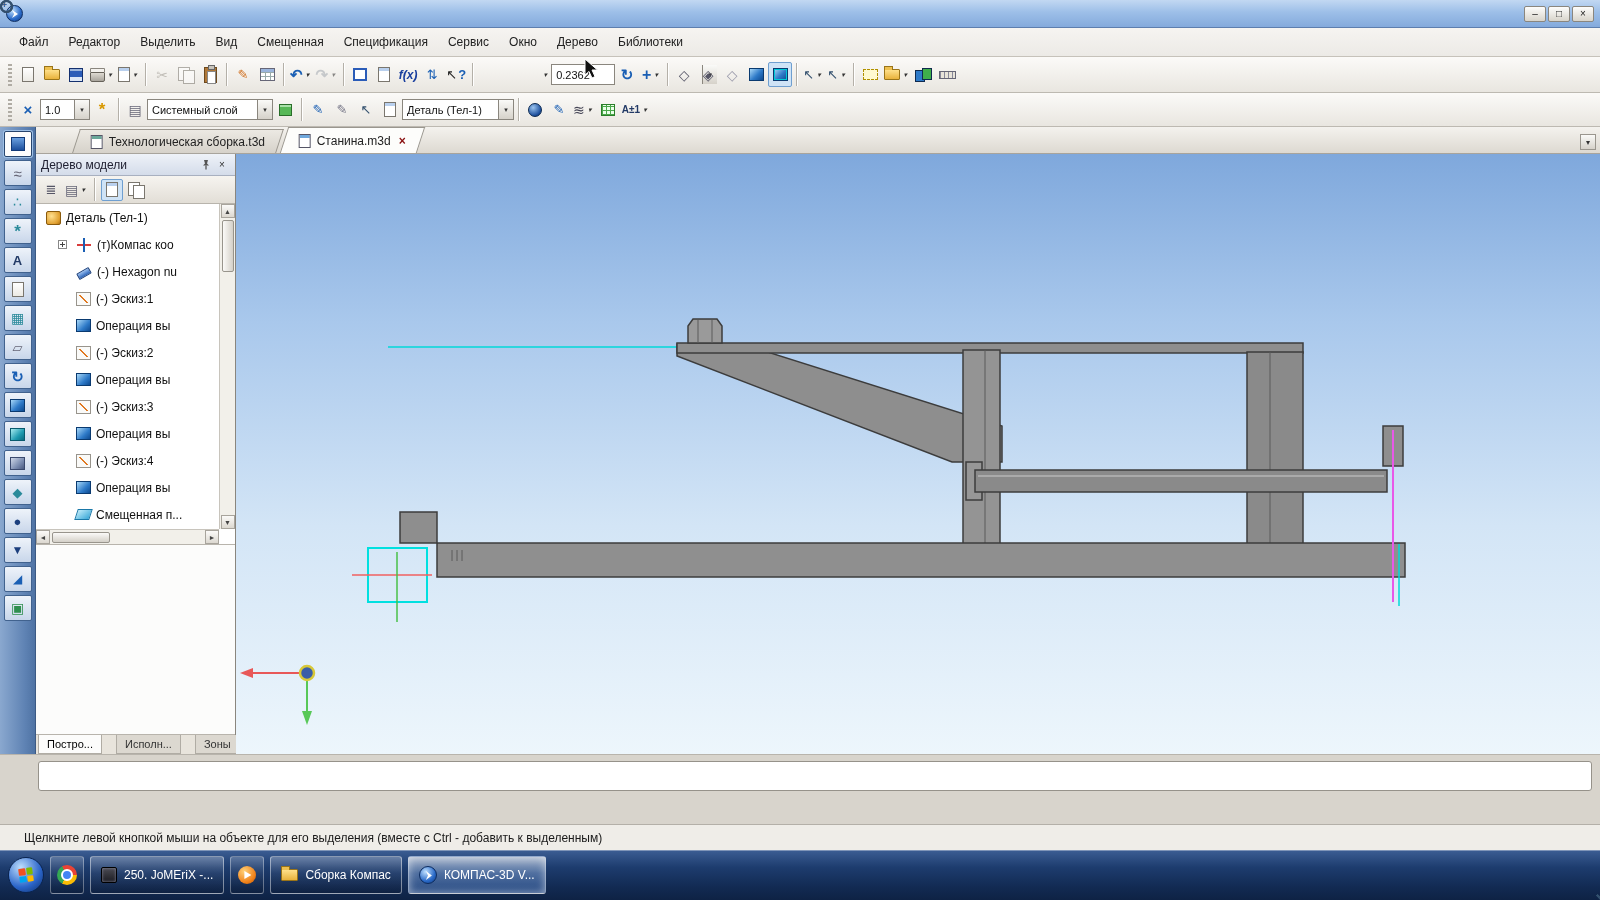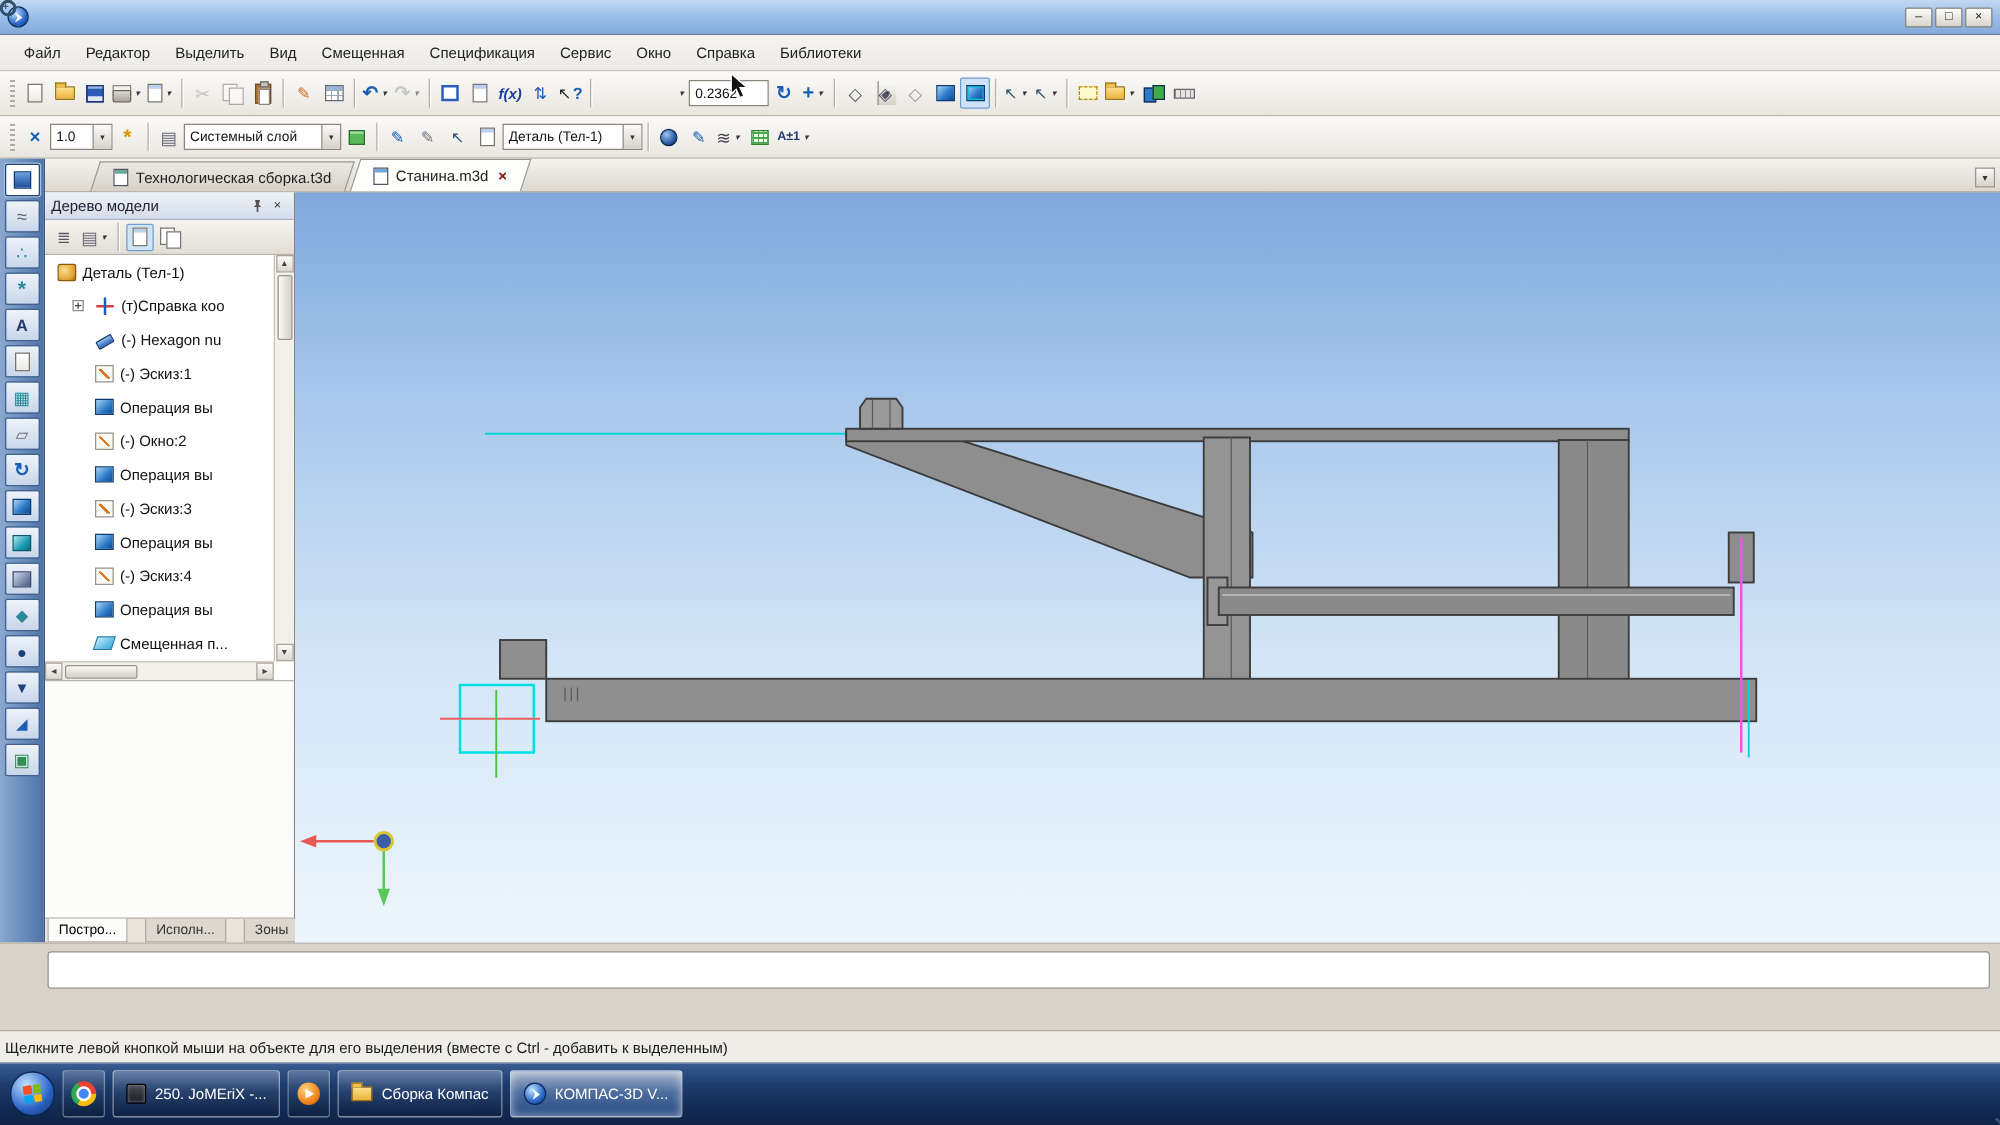--- a/index.html
+++ b/index.html
@@ -167,21 +167,21 @@
   .tp-tab{display:flex;align-items:center;padding:0 8px;font-size:11px;color:#333;border:1px solid #b0aca4;border-top:none;background:#dcd8d0;}
   .tp-tab.active{background:#fcfcfb;color:#000;}
 
   
   .viewport{flex:1;position:relative;min-width:0;background:linear-gradient(180deg,#7fa8dc 0%,#a9c8ec 28%,#d3e5f6 62%,#edf6fc 100%);}
   .viewport svg{position:absolute;inset:0;width:100%;height:100%;}
 
   
   .propzone{height:70px;flex:none;background:#d8d4cc;border-top:1px solid #b8b4ac;}
   .propbar{height:30px;margin:6px 8px 0 38px;background:#fff;border:1px solid #96928a;border-radius:3px;}
-  .statusbar{height:26px;flex:none;display:flex;align-items:center;padding:0 4px;background:#efede8;border-top:1px solid #b4b0a8;color:#1a1a1a;}
+  .statusbar{height:26px;flex:none;display:flex;align-items:center;padding:0 24px;background:#efede8;border-top:1px solid #b4b0a8;color:#1a1a1a;}
 
   
   .taskbar{height:50px;flex:none;display:flex;align-items:center;gap:6px;padding:0 8px;
     background:linear-gradient(#3c5e94,#1d3c6e 35%,#122a52 75%,#0e2244);box-shadow:inset 0 1px 0 rgba(255,255,255,.35);}
   .orb{width:36px;height:36px;border-radius:50%;flex:none;position:relative;
     background:radial-gradient(circle at 35% 28%,#bfe0ff,#2a64c8 60%,#0e2e66);border:1px solid #0a2450;display:flex;align-items:center;justify-content:center;}
   .flag{width:14px;height:14px;transform:rotate(-8deg);display:grid;grid-template-columns:1fr 1fr;grid-template-rows:1fr 1fr;gap:1px;}
   .flag i{border-radius:1px;}
   .flag i:nth-child(1){background:#f25022;}.flag i:nth-child(2){background:#7fba00;}
   .flag i:nth-child(3){background:#00a4ef;}.flag i:nth-child(4){background:#ffb900;}
@@ -230,21 +230,21 @@
 
   <div class="menubar">
     <span class="mitem">Файл</span>
     <span class="mitem">Редактор</span>
     <span class="mitem">Выделить</span>
     <span class="mitem">Вид</span>
     <span class="mitem">Смещенная</span>
     <span class="mitem">Спецификация</span>
     <span class="mitem">Сервис</span>
     <span class="mitem">Окно</span>
-    <span class="mitem">Справка</span>
+    <span class="mitem">Дерево</span>
     <span class="mitem">Библиотеки</span>
   </div>
 
   <div class="toolbar tb1">
     <span class="grip"></span>
     <span class="tbtn">
         <i class="shp shp-page"></i>
       </span>
     <span class="tbtn">
         <i class="shp shp-folder"></i>
@@ -536,37 +536,37 @@
 
           <div class="listbox">
             <div class="rows">
               <div class="trow root">
                   <i class="ti ti-part"></i>
                   <span>Деталь (Тел-1)</span>
                 </div>
               <div class="trow">
                   <i class="expander"></i>
                   <i class="ti ti-origin"></i>
-                  <span>(т)Справка коо</span>
+                  <span>(т)Компас коо</span>
                 </div>
               <div class="trow">
                   <i class="ti ti-bolt"></i>
                   <span>(-) Hexagon nu</span>
                 </div>
               <div class="trow">
                   <i class="ti ti-sketch"></i>
                   <span>(-) Эскиз:1</span>
                 </div>
               <div class="trow">
                   <i class="ti ti-extrude"></i>
                   <span>Операция вы</span>
                 </div>
               <div class="trow">
                   <i class="ti ti-sketch"></i>
-                  <span>(-) Окно:2</span>
+                  <span>(-) Эскиз:2</span>
                 </div>
               <div class="trow">
                   <i class="ti ti-extrude"></i>
                   <span>Операция вы</span>
                 </div>
               <div class="trow">
                   <i class="ti ti-sketch"></i>
                   <span>(-) Эскиз:3</span>
                 </div>
               <div class="trow">

